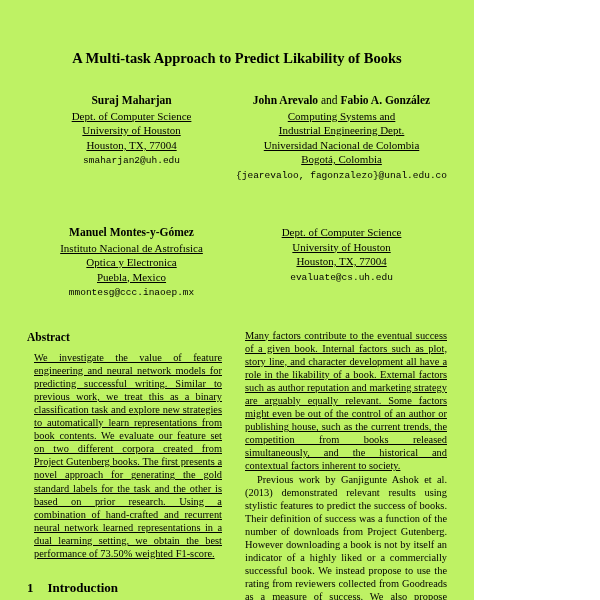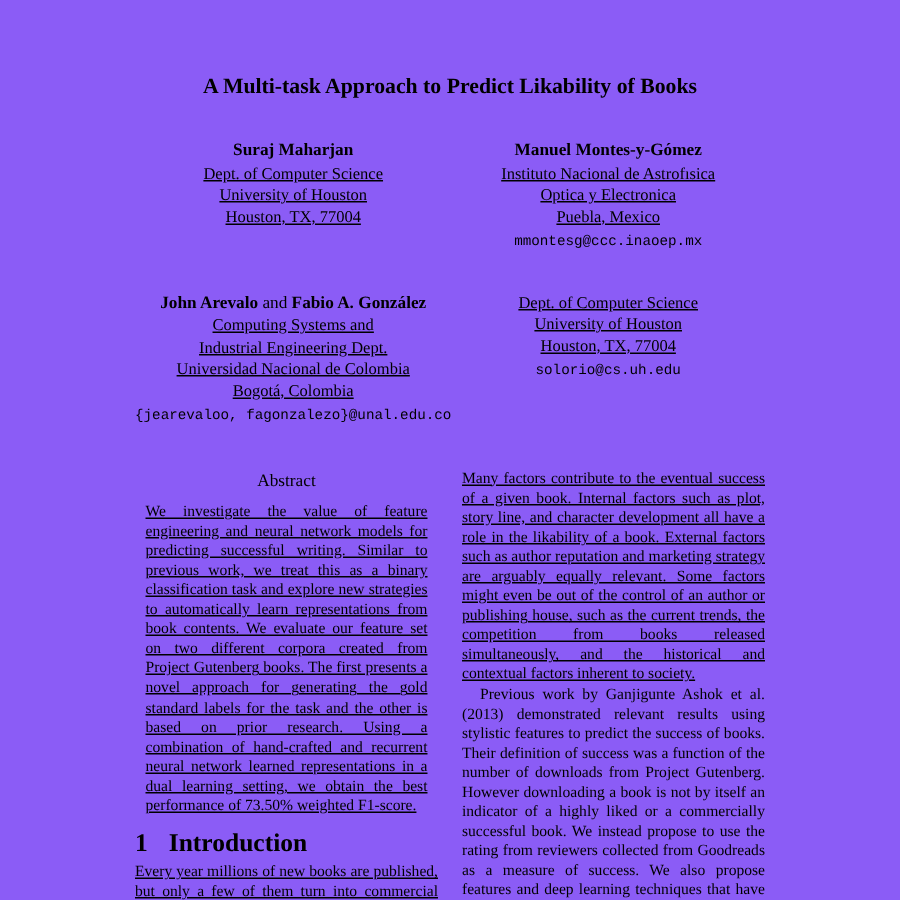--- a/index.html
+++ b/index.html
@@ -4,36 +4,36 @@
 <style>
   html, body { margin: 0; padding: 0; }
   body {
     width: 600px; height: 600px;
     background: #ffffff;
     color: #000000;
     font-family: "Liberation Serif", serif;
   }
   .page {
     position: relative;
-    width: 600px; height: 600px;
+    width: 474px; height: 600px;
     overflow: hidden;
     box-sizing: border-box;
     padding-top: 50px;
-    background: #8b5cf6;
+    background: #bef264;
   }
   .title {
     text-align: center;
     font-size: 14.5px;
     font-weight: bold;
     margin: 0 0 26px 0;
   }
   .authors-grid {
     display: grid;
     grid-template-columns: 1fr 1fr;
-    row-gap: 26px;
+    row-gap: 42px;
     width: 420px;
     margin: 0 auto 28px auto;
   }
   .author {
     text-align: center;
     font-size: 11px;
     line-height: 14.5px;
   }
   .author .name {
     font-weight: bold;
@@ -61,73 +61,74 @@
     width: 420px;
     margin: 0 auto;
   }
   .col {
     width: 202px;
     text-align: justify;
     font-size: 10.4px;
     line-height: 13.1px;
   }
   .abstract-heading {
-    text-align: center;
-    font-weight: normal;
+    text-align: left;
+    font-weight: bold;
     font-size: 11.5px;
     margin: 2px 0 7px 0;
   }
   .abstract-text { padding: 0 7px; margin: 0; }
   .section-heading {
     font-weight: bold;
-    font-size: 17px;
-    margin: 11px 0 7px 0;
+    font-size: 13px;
+    margin: 21px 0 7px 0;
   }
   .section-heading .sec-num { margin-right: 14px; }
   p.para { margin: 0; text-decoration: underline; }
   p.para-indent { margin: 0; text-indent: 12px; }
 </style>
 </head>
 <body>
 
 <div class="page">
 
   <h1 class="title">A Multi-task Approach to Predict Likability of Books</h1>
 
   <div class="authors-grid">
 
     <div class="author">
       <span class="name">Suraj Maharjan</span>
       <span class="aff">Dept. of Computer Science
 University of Houston
 Houston, TX, 77004</span>
-    </div>
-
-    <div class="author">
-      <span class="name">Manuel Montes-y-Gómez</span>
-      <span class="aff">Instituto Nacional de Astrofısica
-Optica y Electronica
-Puebla, Mexico</span>
-      <span class="email">mmontesg@ccc.inaoep.mx</span>
+      <span class="email">smaharjan2@uh.edu</span>
     </div>
 
     <div class="author">
       <span class="name"><span class="bold">John Arevalo</span><span class="conj"> and </span><span class="bold">Fabio A. González</span></span>
       <span class="aff">Computing Systems and
 Industrial Engineering Dept.
 Universidad Nacional de Colombia
 Bogotá, Colombia</span>
       <span class="email">{jearevaloo, fagonzalezo}@unal.edu.co</span>
     </div>
 
     <div class="author">
+      <span class="name">Manuel Montes-y-Gómez</span>
+      <span class="aff">Instituto Nacional de Astrofısica
+Optica y Electronica
+Puebla, Mexico</span>
+      <span class="email">mmontesg@ccc.inaoep.mx</span>
+    </div>
+
+    <div class="author">
       <span class="aff">Dept. of Computer Science
 University of Houston
 Houston, TX, 77004</span>
-      <span class="email">solorio@cs.uh.edu</span>
+      <span class="email">evaluate@cs.uh.edu</span>
     </div>
 
   </div>
 
   <div class="columns">
 
     <div class="col">
       <div class="abstract-heading">Abstract</div>
       <p class="para abstract-text">We investigate the value of feature engineering and neural network models for predicting successful writing. Similar to previous work, we treat this as a binary classification task and explore new strategies to automatically learn representations from book contents. We evaluate our feature set on two different corpora created from Project Gutenberg books. The first presents a novel approach for generating the gold standard labels for the task and the other is based on prior research. Using a combination of hand-crafted and recurrent neural network learned representations in a dual learning setting, we obtain the best performance of 73.50% weighted F1-score.</p>
       <div class="section-heading">

